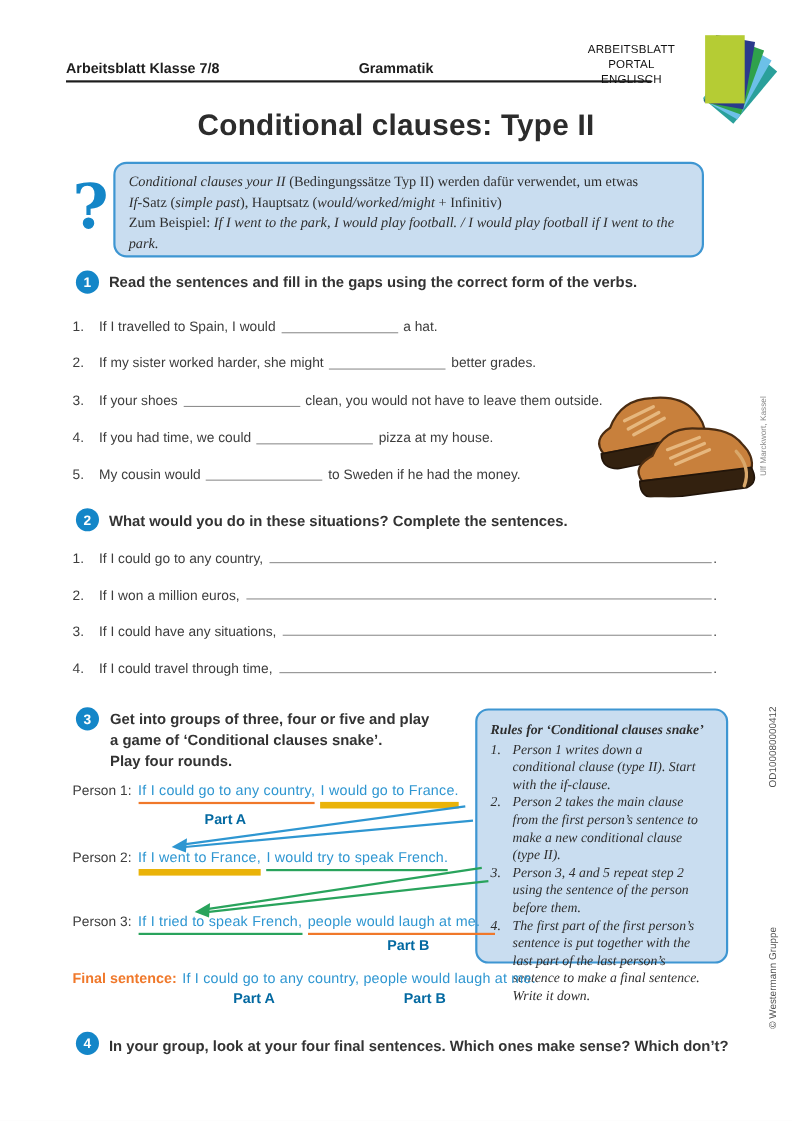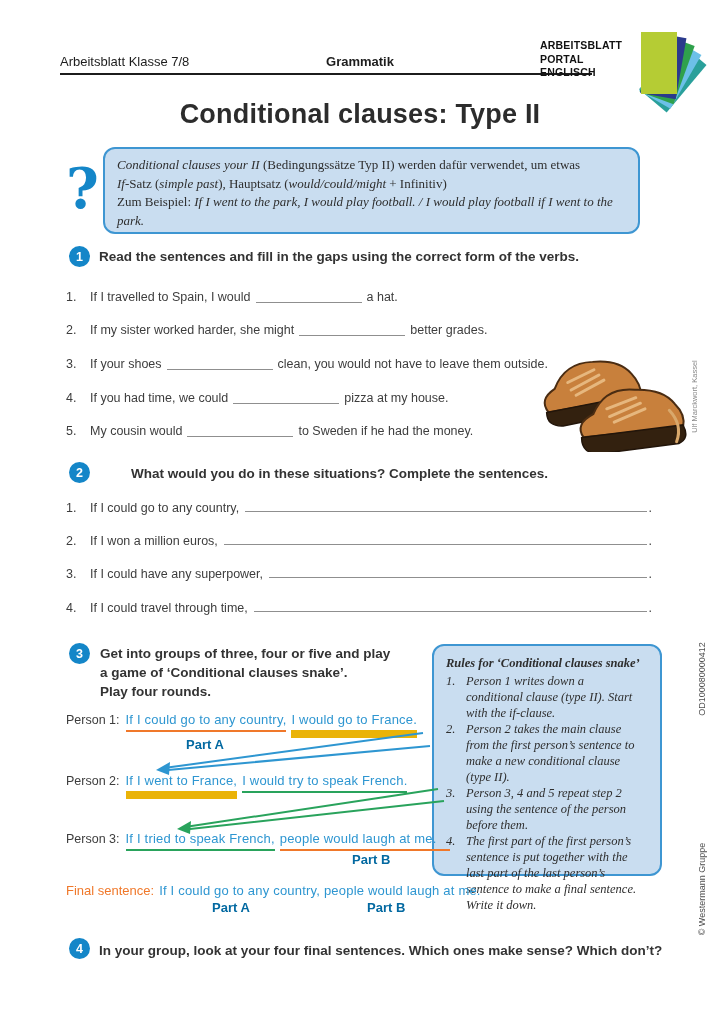--- a/index.html
+++ b/index.html
@@ -5,24 +5,24 @@
   * { margin:0; padding:0; box-sizing:border-box; }
   html,body { background:#e8e8e8; }
   .page {
     position:relative; width:720px; height:1019px; background:#ffffff;
     font-family:"Liberation Sans", sans-serif; color:#3d3d3d; overflow:hidden;
     margin:0 auto;
   }
   .abs { position:absolute; }
 
   
-  .hdr-left  { left:60px; top:54px; font-size:13px; font-weight:400; color:#1d1d1d; }
+  .hdr-left  { left:60px; top:54px; font-size:13px; font-weight:700; color:#1d1d1d; }
   .hdr-center{ left:280px; top:54px; width:160px; text-align:center; font-size:13px; font-weight:700; color:#1d1d1d; }
   .hdr-rule  { left:60px; top:73px; width:532px; height:2px; background:#1c1c1c; }
-  .logo-text { left:540px; top:39px; width:100px; text-align:left; font-size:10.5px; font-weight:700; color:#111; line-height:13.5px; letter-spacing:.2px; }
+  .logo-text { left:524px; top:39px; width:100px; text-align:center; font-size:10.5px; font-weight:400; color:#111; line-height:13.5px; letter-spacing:.2px; }
   .logo-fan  { left:641px; top:28px; width:75px; height:80px; }
   .sheet { position:absolute; left:0; top:4px; width:36px; height:62px; transform-origin:15% 92%; }
   .sheet.teal   { background:#2aa09b; transform:rotate(40deg); }
   .sheet.lblue  { background:#6cc0e8; transform:rotate(30deg); }
   .sheet.green  { background:#2fa14c; transform:rotate(20deg); }
   .sheet.navy   { background:#2b3a8c; transform:rotate(10deg); }
   .sheet.lime   { background:#b5cc34; transform:rotate(0deg); }
 
   .title { left:60px; top:99px; width:600px; text-align:center; font-size:27px; font-weight:800; color:#2c2c2c; letter-spacing:.2px; }
 
@@ -45,25 +45,25 @@
   .lrow { display:flex; align-items:baseline; font-size:12.5px; color:#3d3d3d; white-space:nowrap; }
   .lnum { width:24px; flex:0 0 24px; }
   .gap { display:inline-block; width:106px; height:10px; border-bottom:1.5px solid #8f8f8f; vertical-align:-2px; margin:0 5px; }
   .fill-line { flex:1; border-bottom:1px solid #8f8f8f; margin:0 2px 3px 6px; height:10px; }
 
   
   .plabel { font-size:12.5px; color:#3d3d3d; margin-right:6px; }
   .hw { font-size:13px; font-weight:500; color:#2e96d1; letter-spacing:.2px; }
   .ua { padding-bottom:3px; }
   .ua-orange { border-bottom:2px solid #f0782a; }
-  .ua-blue   { border-bottom:8px solid #eab308; }
+  .ua-blue   { border-bottom:6px solid #eab308; }
   .ua-green  { border-bottom:2px solid #29a35c; }
   .sp { display:inline-block; width:5px; }
   .partlabel { font-size:13px; font-weight:700; color:#0369a1; }
-  .final-label { font-size:13px; font-weight:400; color:#f0782a; margin-right:5px; }
+  .final-label { font-size:13px; font-weight:700; color:#f0782a; margin-right:5px; }
 
   .rulesbox {
     left:432px; top:644px; width:230px; height:232px;
     background:#c9ddf0; border:2px solid #3e96d2; border-radius:12px;
     padding:9px 20px 6px 12px;
     font-family:"Liberation Serif", serif; font-size:12.5px; font-style:italic; color:#2e2e2e; line-height:16px;
   }
   .rulestitle { font-weight:700; margin-bottom:2px; }
   .rule-item { display:flex; }
   .rule-num { flex:0 0 20px; }
@@ -93,21 +93,21 @@
     <div class="sheet green"></div>
     <div class="sheet navy"></div>
     <div class="sheet lime"></div>
   </div>
 
   <div class="abs title">Conditional clauses: Type II</div>
 
   <div class="abs qmark">?</div>
   <div class="abs infobox">
     <div><span class="it">Conditional clauses your II</span><span> (Bedingungssätze Typ II) werden dafür verwendet, um etwas</span></div>
-    <div><span class="it">If</span><span>-Satz (</span><span class="it">simple past</span><span>), Hauptsatz (</span><span class="it">would/could/might</span><span> + Infinitiv)</span></div>
+    <div><span class="it">If</span><span>-Satz (</span><span class="it">simple past</span><span>), Hauptsatz (</span><span class="it">would/worked/might</span><span> + Infinitiv)</span></div>
     <div><span>Zum Beispiel: </span><span class="it">If I went to the park, I would play football. / I would play football if I went to the park.</span></div>
   </div>
 
   <div class="abs numcircle" style="left:69px; top:246px;">1</div>
   <div class="abs exhead" style="left:99px; top:247px;">
     <div>Read the sentences and fill in the gaps using the correct form of the verbs.</div>
   </div>
 
   <div class="abs lrow" style="left:66px; top:290px;">
     <span class="lnum">1.</span>
@@ -139,37 +139,37 @@
     <g transform="translate(40,34) rotate(-6 60 55)">
       <path d="M8 68 Q0 54 20 46 Q34 20 64 26 Q92 28 102 44 Q112 56 108 68 Z" fill="#c8803c" stroke="#4a2c12" stroke-width="2"></path>
       <path d="M6 68 Q4 84 22 86 L102 84 Q114 80 108 66 Z" fill="#33210f" stroke="#22150a" stroke-width="1.5"></path>
       <path d="M34 42 L64 34 M36 50 L68 40 M40 56 L72 46" stroke="#e6b77e" stroke-width="3" fill="none" stroke-linecap="round"></path>
       <path d="M96 50 Q108 66 100 82" stroke="#d9a86b" stroke-width="3" fill="none" stroke-linecap="round"></path>
     </g>
   </svg>
   <div class="vtext credit" style="left:624px; top:392px;">Ulf Marckwort, Kassel</div>
 
   <div class="abs numcircle" style="left:69px; top:462px;">2</div>
-  <div class="abs exhead" style="left:99px; top:464px;margin-left:32px;">What would you do in these situations? Complete the sentences.</div>
+  <div class="abs exhead" style="left:99px; top:464px;">What would you do in these situations? Complete the sentences.</div>
 
   <div class="abs lrow" style="left:66px; top:501px; width:586px;">
     <span class="lnum">1.</span>
     <span>If I could go to any country,</span>
     <span class="fill-line"></span>
     <span>.</span>
   </div>
   <div class="abs lrow" style="left:66px; top:534px; width:586px;">
     <span class="lnum">2.</span>
     <span>If I won a million euros,</span>
     <span class="fill-line"></span>
     <span>.</span>
   </div>
   <div class="abs lrow" style="left:66px; top:567px; width:586px;">
     <span class="lnum">3.</span>
-    <span>If I could have any superpower,</span>
+    <span>If I could have any situations,</span>
     <span class="fill-line"></span>
     <span>.</span>
   </div>
   <div class="abs lrow" style="left:66px; top:601px; width:586px;">
     <span class="lnum">4.</span>
     <span>If I could travel through time,</span>
     <span class="fill-line"></span>
     <span>.</span>
   </div>
 

